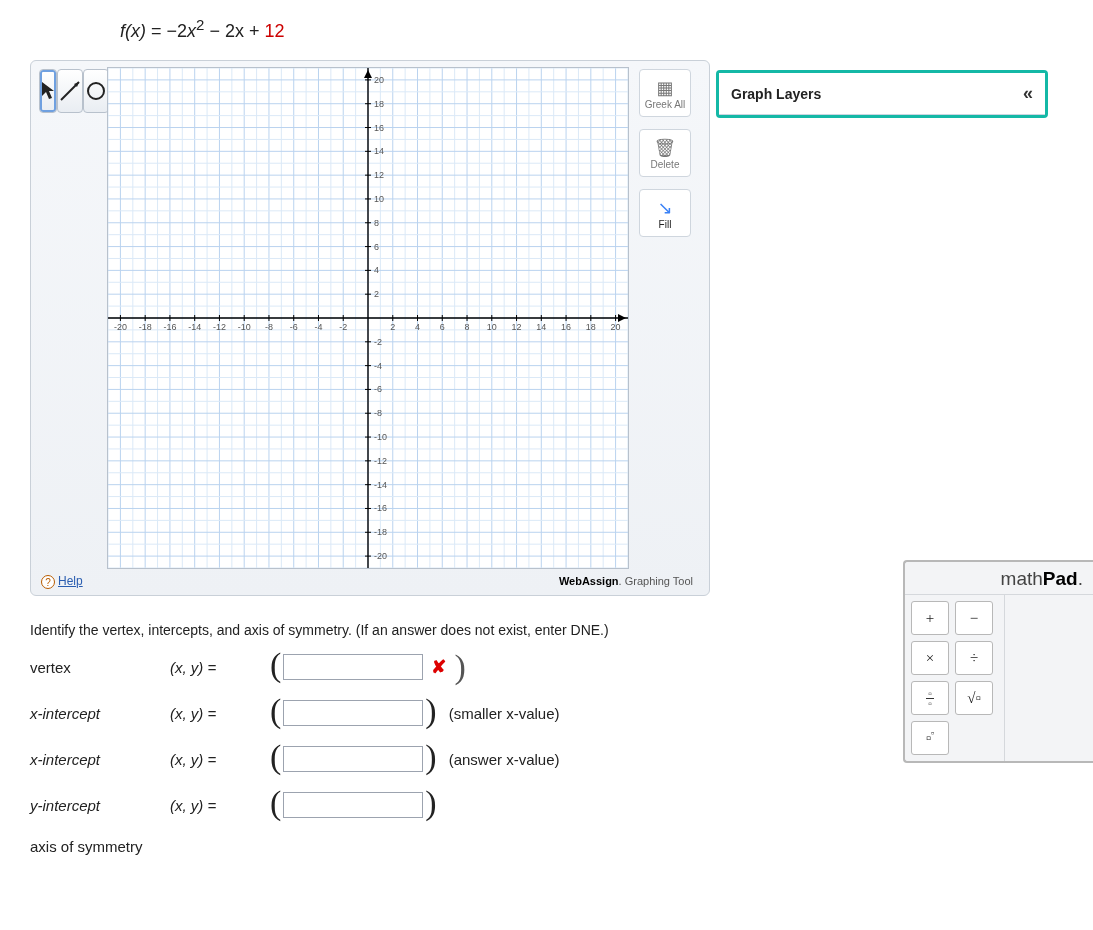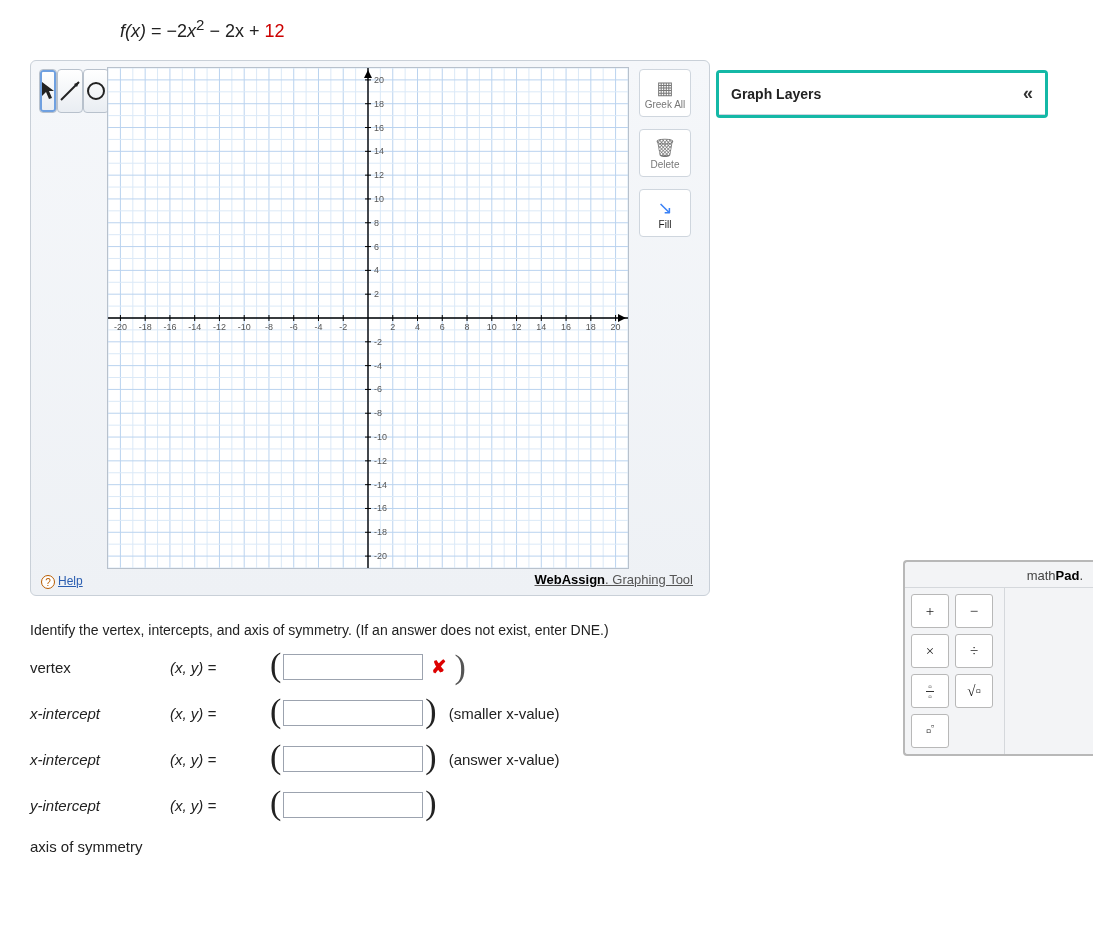--- a/index.html
+++ b/index.html
@@ -93,21 +93,21 @@
     font-size: 10px; color: #777;
     cursor: pointer;
     padding-top: 2px;
   }
   .side-btn .ic { font-size: 18px; line-height: 18px; margin-bottom: 2px; }
   .side-btn.fill .ic { color: #3b82f6; }
   .side-btn.fill .lbl { color: #222; }
   .footer-wa {
     position: absolute;
     right: 16px; bottom: 8px;
-    font-size: 13px; color: #555; text-decoration: underline;
+    font-size: 11px; color: #555;
   }
   .footer-wa b { color: #000; }
   .layers-panel {
     position: absolute;
     left: 716px; top: 70px;
     width: 332px;
     border: 3px solid #14b8a6;
     border-radius: 4px;
     background: #fff;
   }
@@ -159,21 +159,21 @@
     width: 190px;
     border: 2px solid #b8b8b8;
     background: #f3f4f6;
     border-right: none;
     border-radius: 4px 0 0 4px;
     overflow: hidden;
   }
   .mathpad-title {
     text-align: right;
     padding: 6px 10px 4px;
-    font-size: 13px; color: #444;
+    font-size: 19px; color: #444;
     font-family: Verdana, sans-serif;
   }
   .mathpad-title b { color: #000; }
   .mathpad-row { display: flex; border-top: 1px solid #d5d8dc; }
   .mp-keys {
     width: 100px;
     display: flex; flex-wrap: wrap;
     padding: 6px;
     gap: 6px;
     border-right: 1px solid #d5d8dc;

